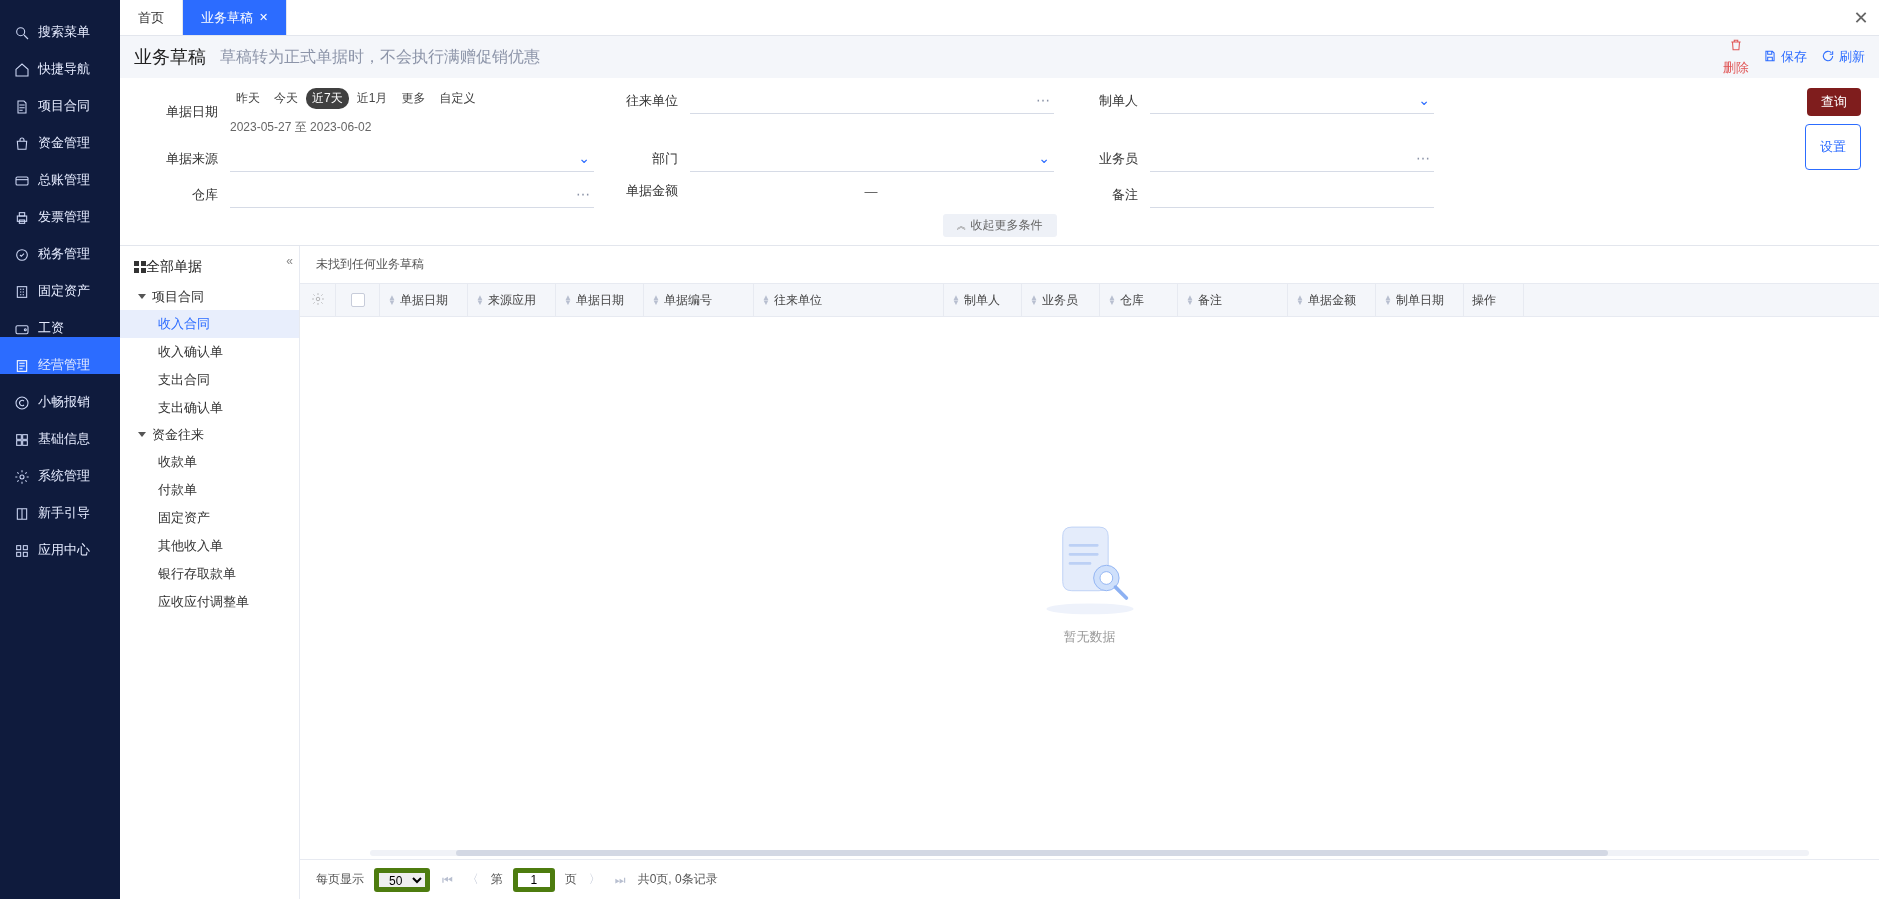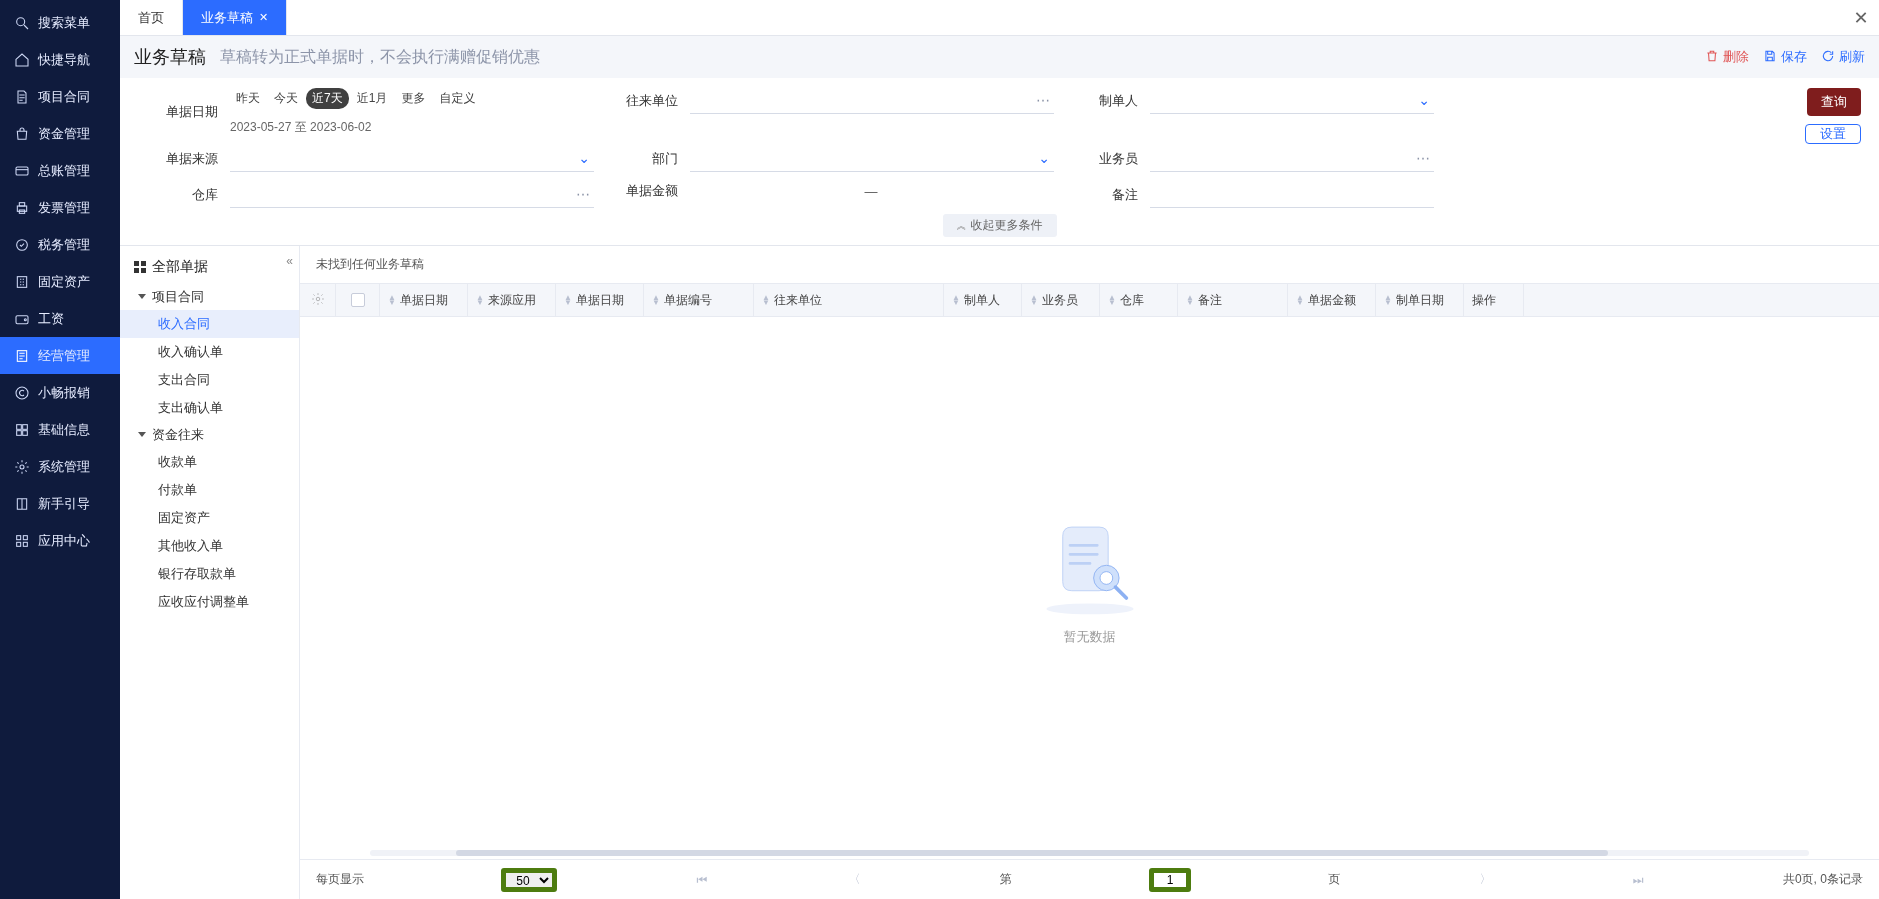--- a/index.html
+++ b/index.html
@@ -1,21 +1,21 @@
 <!DOCTYPE html>
 <html><head>
 <meta charset="utf-8">
 <style>
 * { box-sizing: border-box; margin: 0; padding: 0; }
 html, body { height: 100%; font-family: "Microsoft YaHei", "PingFang SC", Arial, sans-serif; font-size: 13px; color: #333; background: #fff; }
 body { display: flex; }
 
 
 .sidebar { width: 120px; background: #0f1b3d; color: #fff; display: flex; flex-direction: column; padding-top: 4px; }
-.sb-item { display: flex; align-items: center; height: 37px; padding-left: 14px; gap: 8px; cursor: pointer; font-size: 13px; color: #e6ecff; }
+.sb-item { display: flex; align-items: flex-end; height: 37px; padding-left: 14px; gap: 8px; cursor: pointer; font-size: 13px; color: #e6ecff; }
 .sb-item.active { background: #2c6cff; }
 .sb-icon { width: 16px; height: 16px; display: inline-flex; align-items: center; justify-content: center; color: #cdd7f4; }
 .sb-item.active .sb-icon { color: #fff; }
 .sb-icon svg { width: 16px; height: 16px; fill: none; stroke: currentColor; stroke-width: 1.6; }
 
 
 .main { flex: 1; display: flex; flex-direction: column; min-width: 0; }
 
 
 .tabs-bar { height: 36px; display: flex; align-items: stretch; border-bottom: 1px solid #e3e6ed; }
@@ -23,49 +23,49 @@
 .tab.active { background: #2c6cff; color: #fff; }
 .tab-close { font-size: 11px; }
 .tabs-bar .closex { margin-left: auto; width: 36px; display: flex; align-items: center; justify-content: center; font-size: 18px; color: #666; cursor: pointer; }
 
 
 .page-header { height: 42px; background: #f4f6fa; display: flex; align-items: center; padding: 0 14px; gap: 14px; }
 .page-title { font-size: 18px; color: #222; }
 .page-sub { font-size: 16px; color: #8d95a9; }
 .page-header .spacer { flex: 1; }
 .hdr-link { display: flex; align-items: center; gap: 4px; font-size: 13px; color: #2c6cff; cursor: pointer; }
-.hdr-link.danger { color: #e05555; }
+.hdr-link.danger { color: #e05555; flex-direction: column; }
 .hdr-icon svg { width: 14px; height: 14px; stroke: currentColor; fill: none; stroke-width: 1.8; }
 
 
 .filters { background: #fff; padding: 10px 14px 0 14px; position: relative; }
 .filters-grid { display: grid; grid-template-columns: 460px 460px 380px auto; column-gap: 0; row-gap: 10px; align-items: start; }
 .field { display: flex; align-items: center; }
 .field-label { width: 96px; text-align: right; padding-right: 12px; color: #333; font-size: 13px; }
 .field-body { flex: 1; min-width: 0; }
 .quick-dates { display: flex; gap: 2px; flex-wrap: wrap; align-items: center; }
 .qd { padding: 2px 6px; border-radius: 10px; font-size: 12px; color: #444; cursor: pointer; }
 .qd.active { background: #404040; color: #fff; }
 .date-range { font-size: 12px; color: #666; margin-top: 10px; }
 .input-line { border: none; border-bottom: 1px solid #d6dbe6; height: 26px; width: 100%; background: transparent; position: relative; }
 .input-wrap { position: relative; }
 .input-wrap .suffix { position: absolute; right: 4px; top: 4px; color: #8b93a7; font-size: 14px; }
 .right-actions { grid-row: 1 / span 2; grid-column: 4; display: flex; flex-direction: column; align-items: flex-end; gap: 8px; padding-right: 4px; }
 .btn-primary { background: #7f1d1d; color: #fff; border: none; border-radius: 4px; padding: 5px 14px; font-size: 13px; cursor: pointer; }
-.btn-outline { background: #fff; color: #2c6cff; border: 1px solid #2c6cff; border-radius: 4px; padding: 0 14px; font-size: 13px; cursor: pointer; }
+.btn-outline { background: #fff; color: #2c6cff; border: 1px solid #2c6cff; border-radius: 4px; padding: 13px 14px; font-size: 13px; cursor: pointer; }
 .amount-dash { text-align: center; color: #555; letter-spacing: 2px; }
 .collapse-bar { display: flex; justify-content: center; padding: 6px 0 8px 0; }
 .collapse-pill { background: #eef1f7; color: #666; font-size: 12px; padding: 3px 14px; border-radius: 3px; display: flex; align-items: center; gap: 4px; cursor: pointer; }
 
 
 .content-row { flex: 1; display: flex; min-height: 0; border-top: 1px solid #e3e6ed; }
 
 
 .tree-panel { width: 180px; border-right: 1px solid #e7eaf1; padding: 10px 0 10px 0; position: relative; background: #fff; }
-.tree-header { display: flex; align-items: center; gap: 6px; padding: 2px 12px 8px 14px; font-size: 14px; color: #222; }
+.tree-header { display: flex; align-items: center; padding: 2px 12px 8px 14px; font-size: 14px; color: #222; }
 .tree-header .grid-icon { width: 12px; height: 12px; display: inline-block; background:
   linear-gradient(#333,#333) 0 0/5px 5px no-repeat,
   linear-gradient(#333,#333) 7px 0/5px 5px no-repeat,
   linear-gradient(#333,#333) 0 7px/5px 5px no-repeat,
   linear-gradient(#333,#333) 7px 7px/5px 5px no-repeat; }
 .tree-collapse { position: absolute; right: 6px; top: 8px; color: #888; font-size: 12px; cursor: pointer; }
 .tree { font-size: 13px; }
 .tree-group { padding: 4px 0 4px 18px; color: #333; display: flex; align-items: center; gap: 4px; cursor: pointer; }
 .caret { width: 10px; height: 10px; display: inline-block; }
 .caret::before { content: ""; display: block; width: 0; height: 0; border-left: 4px solid transparent; border-right: 4px solid transparent; border-top: 5px solid #555; transform: translateY(2px);}
@@ -82,21 +82,21 @@
 .gear { color: #888; }
 .gear svg { width: 14px; height: 14px; stroke: currentColor; fill: none; }
 .chk { width: 14px; height: 14px; border: 1px solid #c7ccda; border-radius: 2px; background: #fff; display: inline-block; }
 .empty-state { flex: 1; display: flex; flex-direction: column; align-items: center; justify-content: center; color: #999; gap: 10px; }
 .empty-ill { width: 110px; height: 100px; }
 .hscroll { height: 12px; display: flex; align-items: center; padding: 0 70px; }
 .hscroll .track { flex: 1; height: 6px; background: #f0f2f7; border-radius: 3px; position: relative; }
 .hscroll .thumb { position: absolute; left: 6%; width: 80%; height: 6px; background: #d3d8e4; border-radius: 3px; }
 
 
-.pager { height: 40px; border-top: 1px solid #e7eaf1; display: flex; align-items: center; justify-content: space-between; gap: 10px; padding: 0 16px; font-size: 12px; color: #555; }
+.pager { height: 40px; border-top: 1px solid #e7eaf1; display: flex; align-items: center; justify-content: flex-start; gap: 10px; padding: 0 16px; font-size: 12px; color: #555; }
 .pager select, .pager input { border: 5px solid #4d7c0f; border-radius: 3px; height: 24px; padding: 0 6px; font-size: 12px; }
 .pager .nav { color: #b8bfd0; cursor: pointer; padding: 0 2px; }
 .pager input.page { width: 42px; text-align: center; }
 </style>
 </head>
 <body>
 
 <nav class="sidebar" id="sidebar">
     <div class="sb-item">
       <span class="sb-icon">

